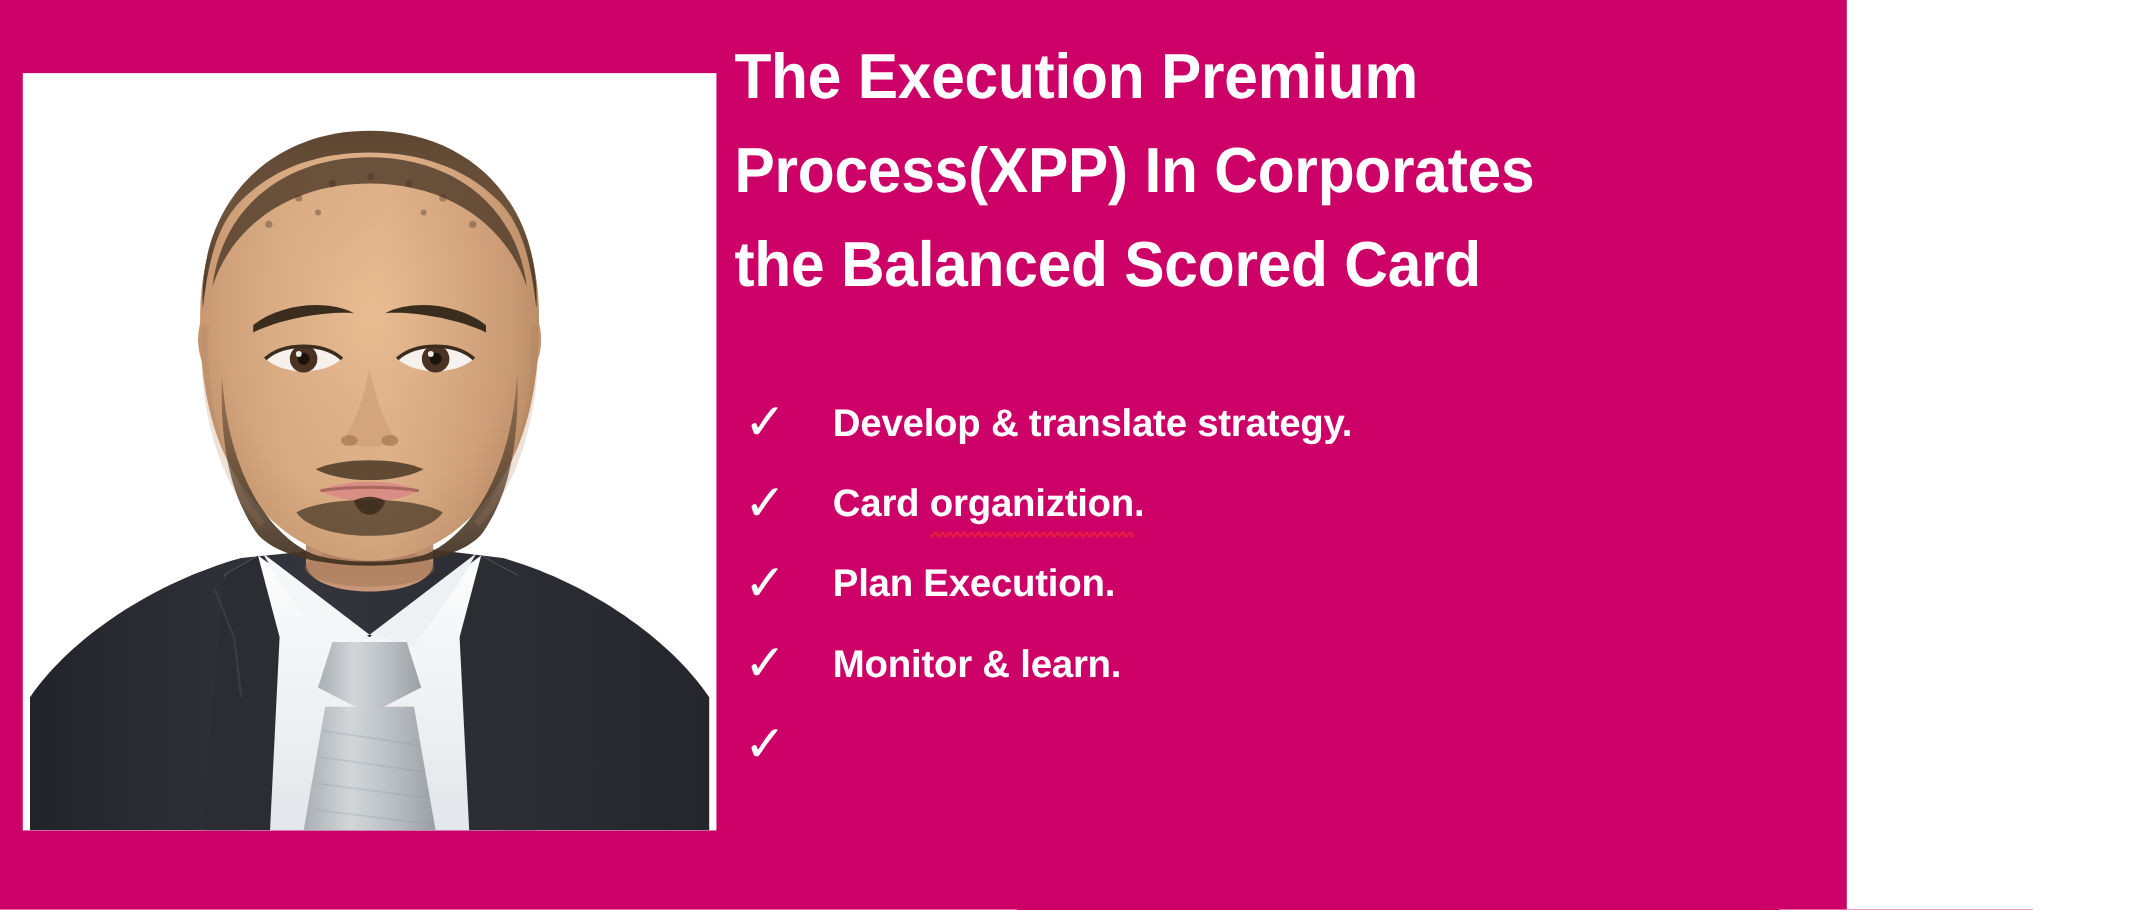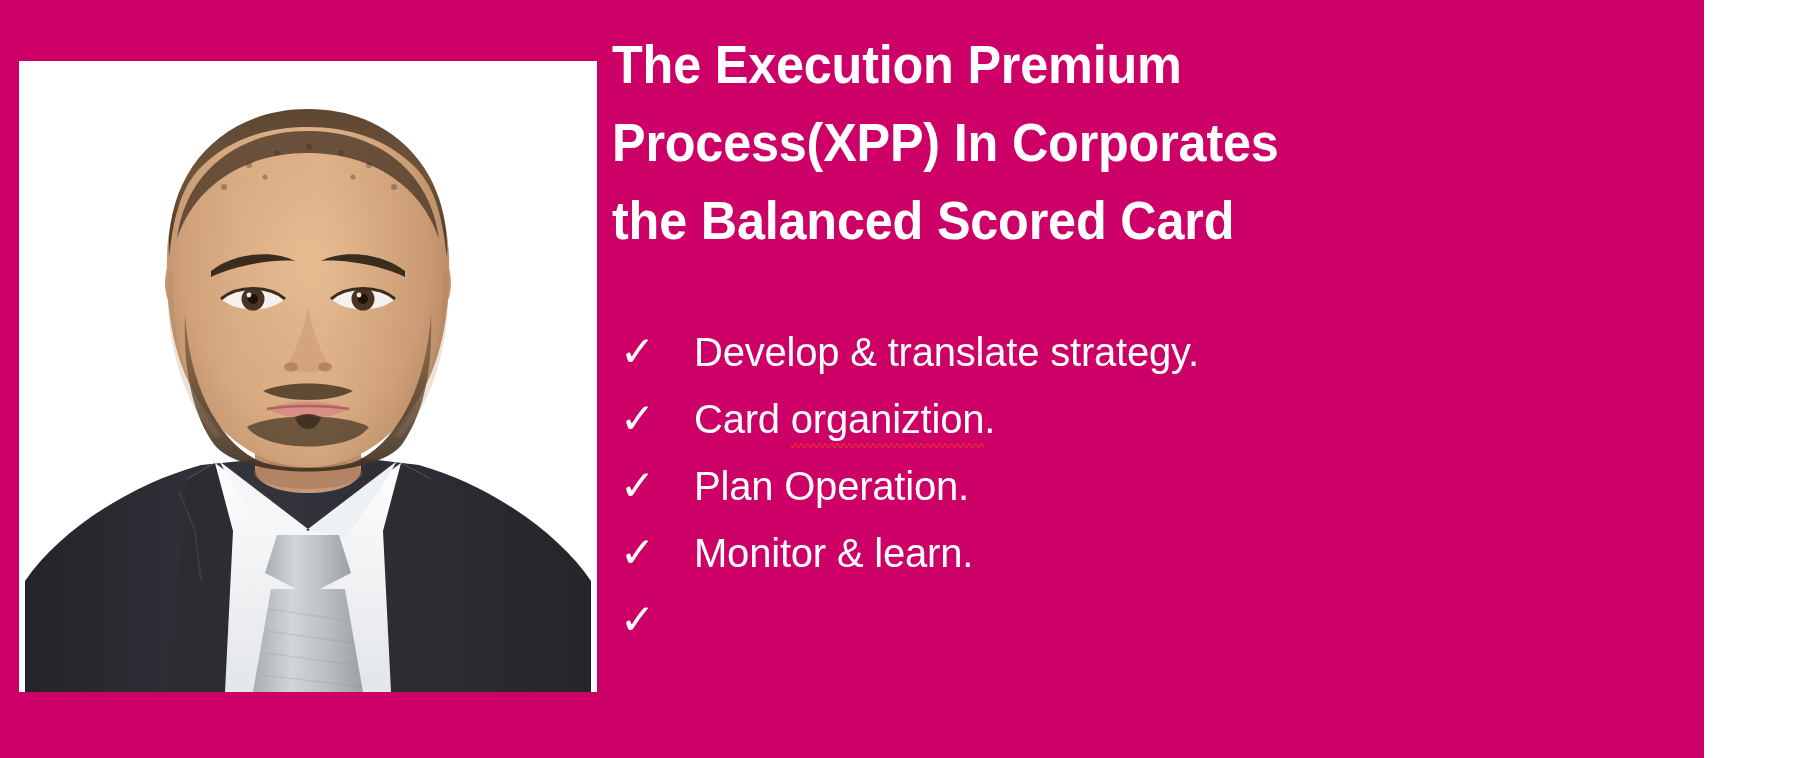--- a/index.html
+++ b/index.html
@@ -8,21 +8,21 @@
   }
   body {
     width: 1793px;
     height: 758px;
     overflow: hidden;
     font-family: "Liberation Sans", sans-serif;
   }
 
   .slide {
     position: relative;
-    width: 1704px;
+    width: 1539px;
     height: 758px;
     background: #CC0066;
     overflow: hidden;
   }
 
   
   .photo-frame {
     position: absolute;
     left: 19px;
     top: 61px;
@@ -89,22 +89,22 @@
     font-weight: 300;
     font-family: "DejaVu Sans", sans-serif;
     text-align: left;
     padding-left: 8px;
     box-sizing: border-box;
   }
   .bullet-text {
     position: relative;
     color: #ffffff;
     font-family: "Liberation Sans", sans-serif;
-    font-weight: normal;
-    font-size: 40px;
+    font-weight: bold;
+    font-size: 32px;
     line-height: 56px;
     letter-spacing: -0.2px;
     white-space: nowrap;
     padding-left: 26px;
   }
   
   .bullet-text.misspelled .typo {
     position: relative;
     display: inline-block;
   }
@@ -274,21 +274,21 @@
         <span class="bullet-text">Develop &amp; translate strategy.</span>
       </li>
 
       <li class="bullet">
         <span class="check-icon">✓</span>
         <span class="bullet-text misspelled"><span>Card </span><span class="typo">organiztion</span><span>.</span></span>
       </li>
 
       <li class="bullet">
         <span class="check-icon">✓</span>
-        <span class="bullet-text">Plan Operation.</span>
+        <span class="bullet-text">Plan Execution.</span>
       </li>
 
       <li class="bullet">
         <span class="check-icon">✓</span>
         <span class="bullet-text">Monitor &amp; learn.</span>
       </li>
 
       <li class="bullet">
         <span class="check-icon">✓</span>
       </li>

